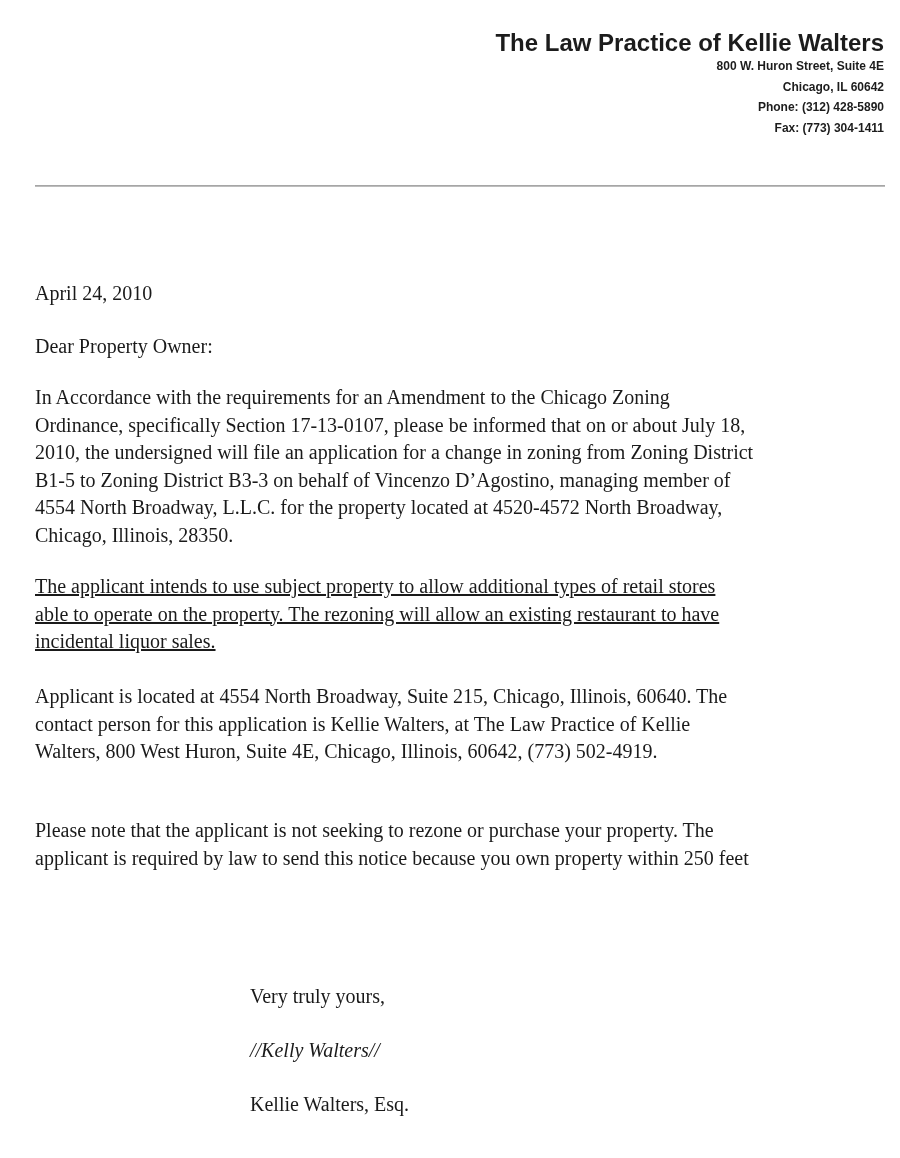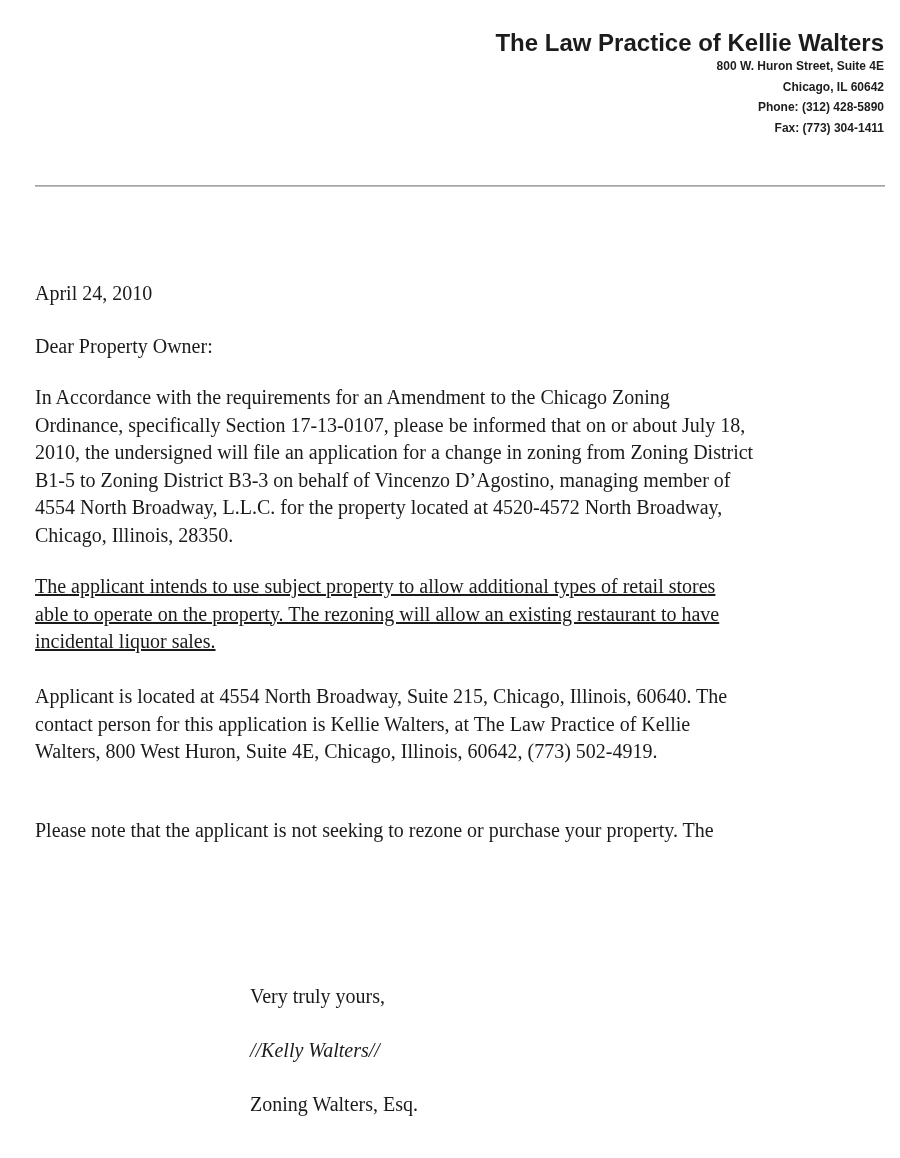--- a/index.html
+++ b/index.html
@@ -62,17 +62,18 @@
 </div>
 
 <div class="text p3">
   <span class="line">Applicant is located at 4554 North Broadway, Suite 215, Chicago, Illinois, 60640.  The</span>
   <span class="line">contact person for this application is Kellie Walters, at The Law Practice of Kellie</span>
   <span class="line">Walters, 800 West Huron, Suite 4E, Chicago, Illinois, 60642, (773) 502-4919.</span>
 </div>
 
 <div class="text p4">
   <span class="line">Please note that the applicant is not seeking to rezone or purchase your property.  The</span>
+  <span class="line">applicant is required by law to send this notice because you own property within 250 feet</span>
 </div>
 
 <div class="closing c1">Very truly yours,</div>
 <div class="closing c2">//Kelly Walters//</div>
-<div class="closing c3">Zoning Walters, Esq.</div>
+<div class="closing c3">Kellie Walters, Esq.</div>
 
 </body></html>

